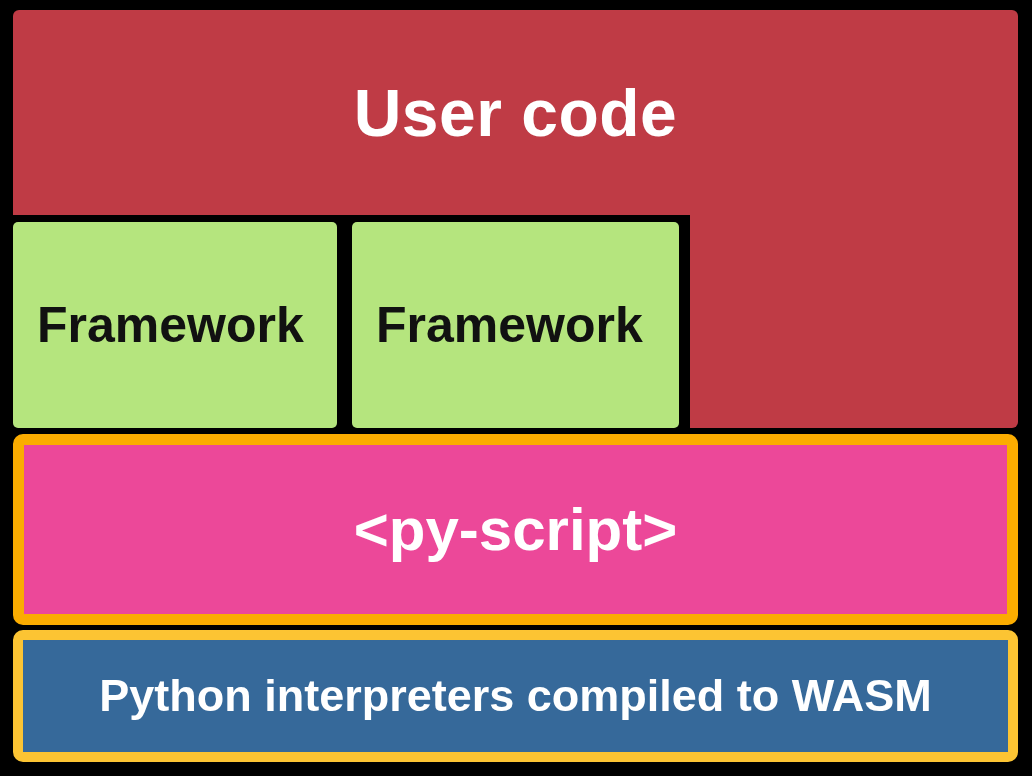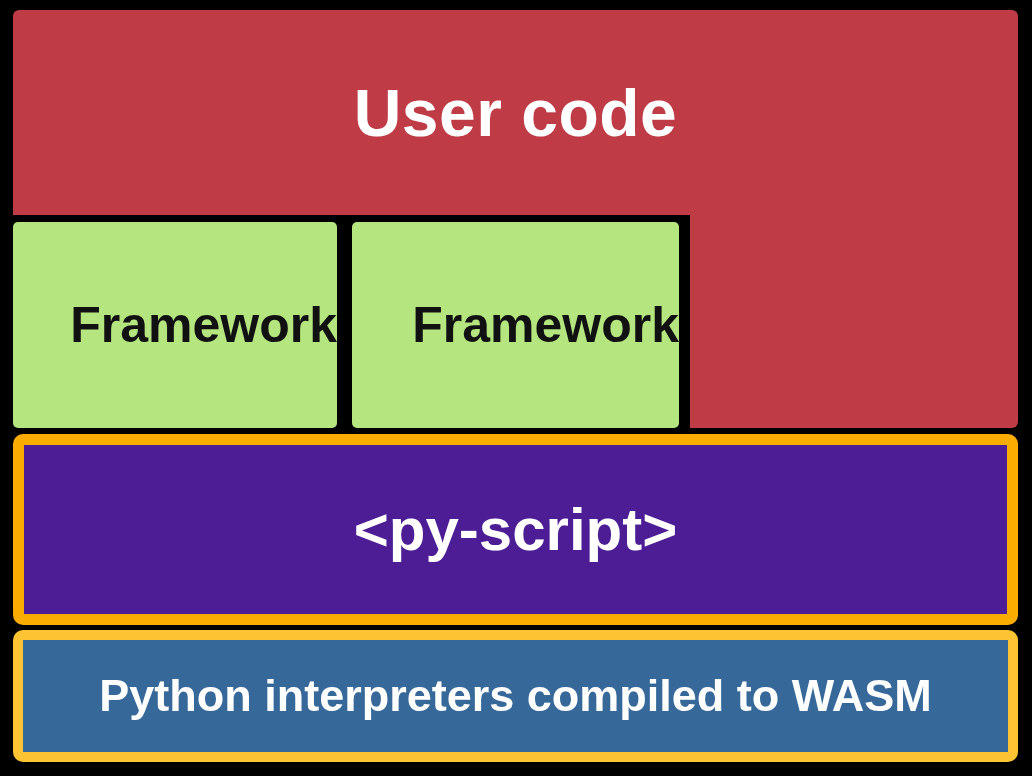--- a/index.html
+++ b/index.html
@@ -52,23 +52,24 @@
     height: 213px;
     background: #000000;
   }
   .framework {
     top: 222px;
     height: 206px;
     background: #B5E57E;
     border-radius: 5px;
     display: flex;
     align-items: center;
-    justify-content: flex-end;
+    justify-content: flex-start;
     color: #111111;
     font-size: 50px;
+    padding-left: 24px;
   }
   .framework-1 { left: 13px;  width: 324px; }
   .framework-2 { left: 352px; width: 327px; }
   .pyscript {
     left: 13px;
     top: 434px;
     width: 1005px;
     height: 191px;
     background: #2D2F33;
     border: 11px solid #FBAC00;
@@ -108,21 +109,21 @@
   <div class="layer notch"></div>
 
   <div class="layer framework framework-1" style="background: rgb(181, 229, 126);">
     <span>Framework</span>
   </div>
 
   <div class="layer framework framework-2" style="background: rgb(181, 229, 126);">
     <span>Framework</span>
   </div>
 
-  <div class="layer pyscript" style="background: #4c1d95; border-color: rgb(251, 172, 0);">
+  <div class="layer pyscript" style="background: #ec4899; border-color: rgb(251, 172, 0);">
     <span>&lt;py-script&gt;</span>
   </div>
 
   <div class="layer wasm" style="background: rgb(54, 105, 154); border-color: rgb(252, 196, 51); align-items: center;">
     <span>Python interpreters compiled to WASM</span>
   </div>
 
 </div>
 
 </body></html>

